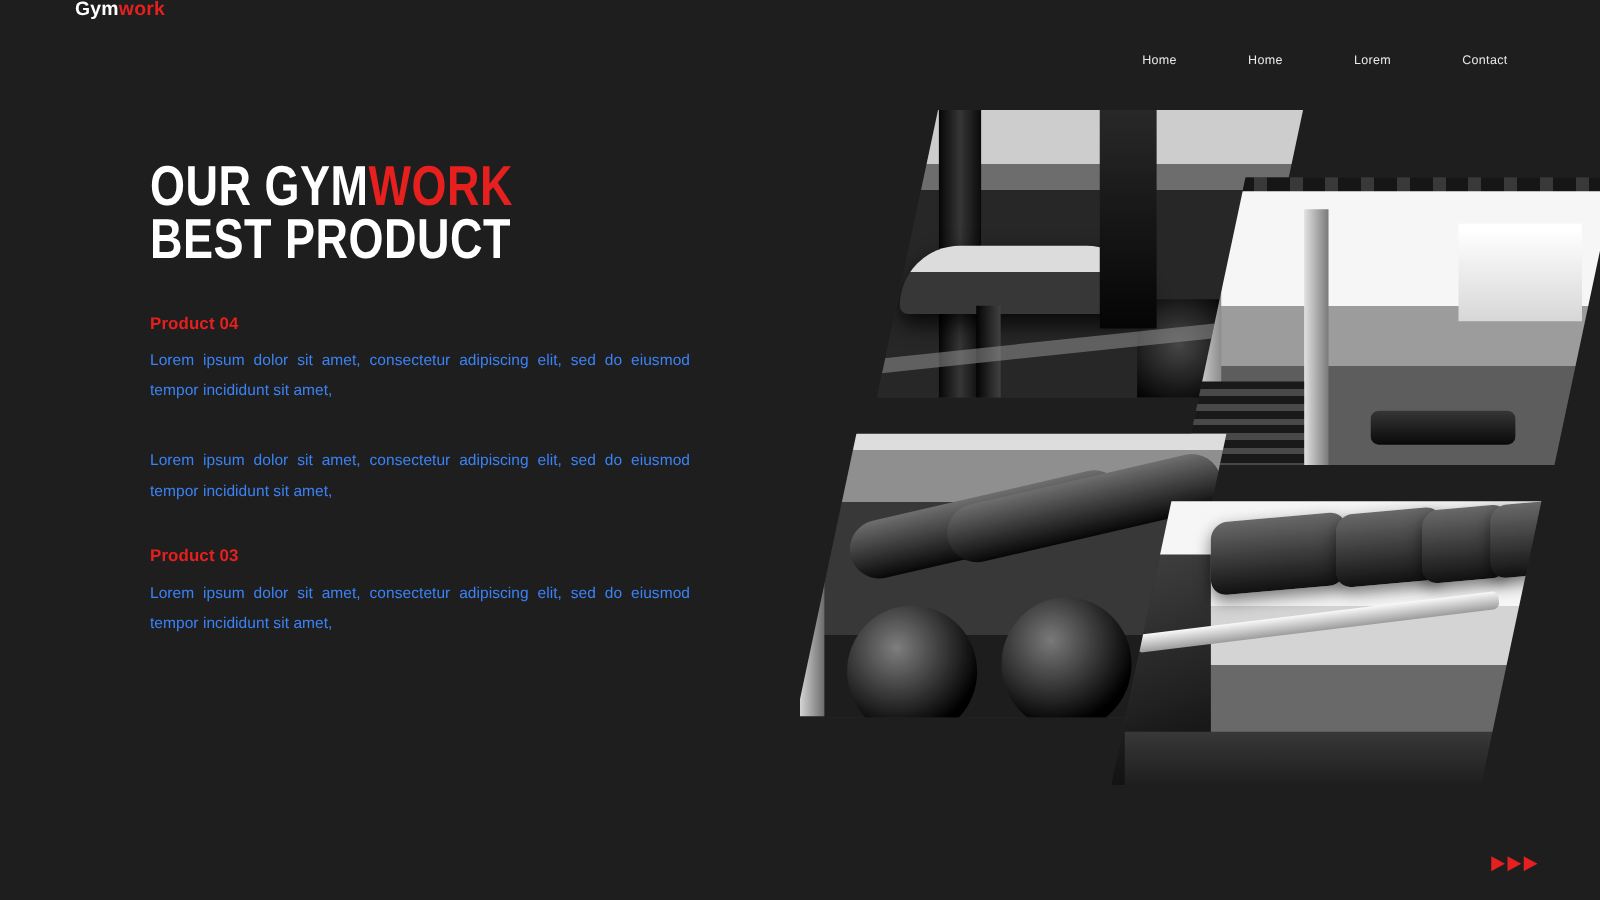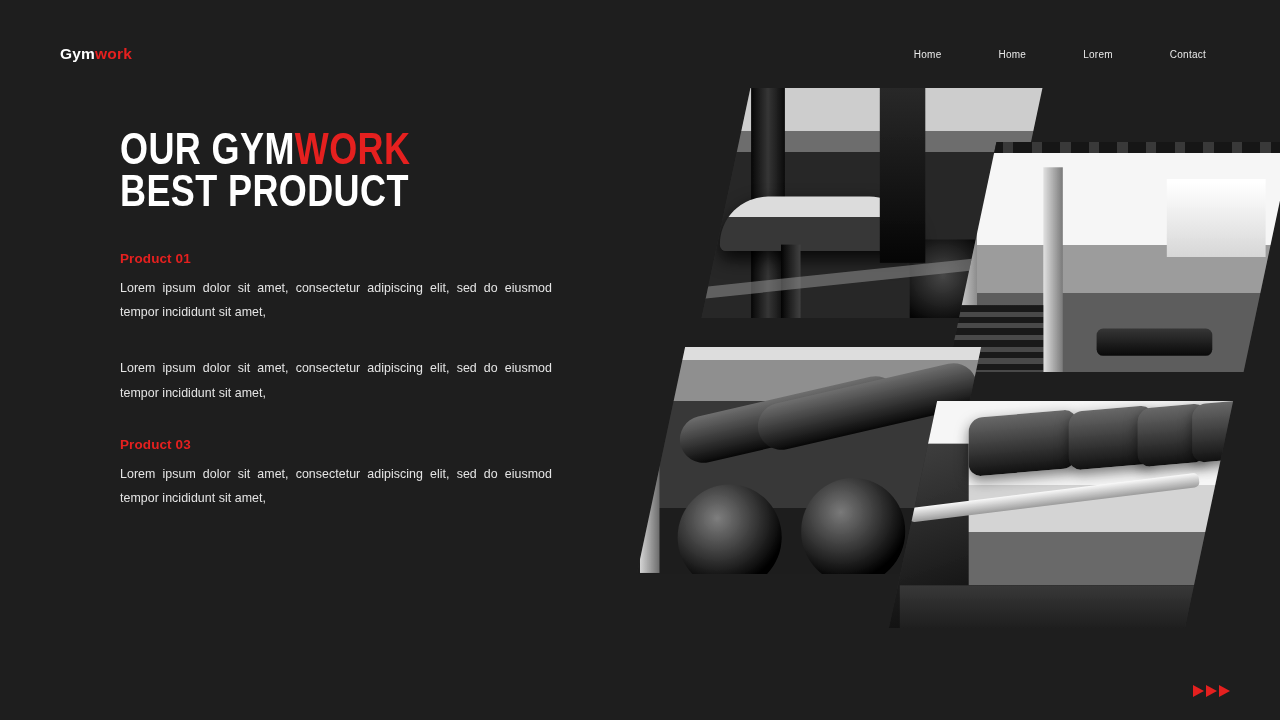--- a/index.html
+++ b/index.html
@@ -10,22 +10,22 @@
     font-family:"Liberation Sans", sans-serif;
   }
   .slide{
     position:relative; width:1280px; height:720px;
     background:#1e1e1e; overflow:hidden;
   }
 
   
   .header{
     position:absolute; top:0; left:0; width:1280px; height:96px;
-    display:flex; align-items:center; justify-content:space-between;
-    padding:12px 64px 0 60px; z-index:40;
+    display:flex; justify-content:space-between;
+    padding:0 64px 0 60px; z-index:40;
   }
   .logo{
     font-size:15.5px; font-weight:bold; letter-spacing:.2px;
     white-space:nowrap; line-height:1;
   }
   .logo .l-a{ color:#ffffff; }
   .logo .l-b{ color:#e5201f; }
 
   .nav{ display:flex; align-items:center; }
   .nav-item{
@@ -52,21 +52,21 @@
   .headline .red{ color:#e5201f; }
 
   .products{ margin-top:38px; }
   .product{ margin-bottom:32px; }
   .product:last-child{ margin-bottom:0; }
   .p-title{
     color:#e5201f; font-size:13.5px; font-weight:bold;
     letter-spacing:.1px; margin-bottom:10px;
   }
   .p-body{
-    color:#e5e5e5; font-size:12.4px; line-height:1.96;
+    color:#3b82f6; font-size:12.4px; line-height:1.96;
     text-align:justify; width:432px;
     letter-spacing:.05px;
   }
 
   
   .collage{ position:absolute; inset:0; z-index:10; }
   .photo{
     position:absolute; overflow:hidden;
     transform:skewX(-12deg);
     background:#2a2a2a;
@@ -238,21 +238,21 @@
   </div>
 
   <div class="left">
     <h1 class="headline">
       <span class="hl-line"><span>OUR GYM</span><span class="red">WORK</span></span>
       <span class="hl-line">BEST PRODUCT</span>
     </h1>
 
     <div class="products">
       <div class="product">
-        <div class="p-title">Product 01</div>
+        <div class="p-title">Product 04</div>
         <p class="p-body">Lorem ipsum dolor sit amet, consectetur adipiscing elit, sed do eiusmod tempor incididunt sit amet,</p>
       </div>
       <div class="product">
         <p class="p-body">Lorem ipsum dolor sit amet, consectetur adipiscing elit, sed do eiusmod tempor incididunt sit amet,</p>
       </div>
       <div class="product">
         <div class="p-title">Product 03</div>
         <p class="p-body">Lorem ipsum dolor sit amet, consectetur adipiscing elit, sed do eiusmod tempor incididunt sit amet,</p>
       </div>
     </div>

